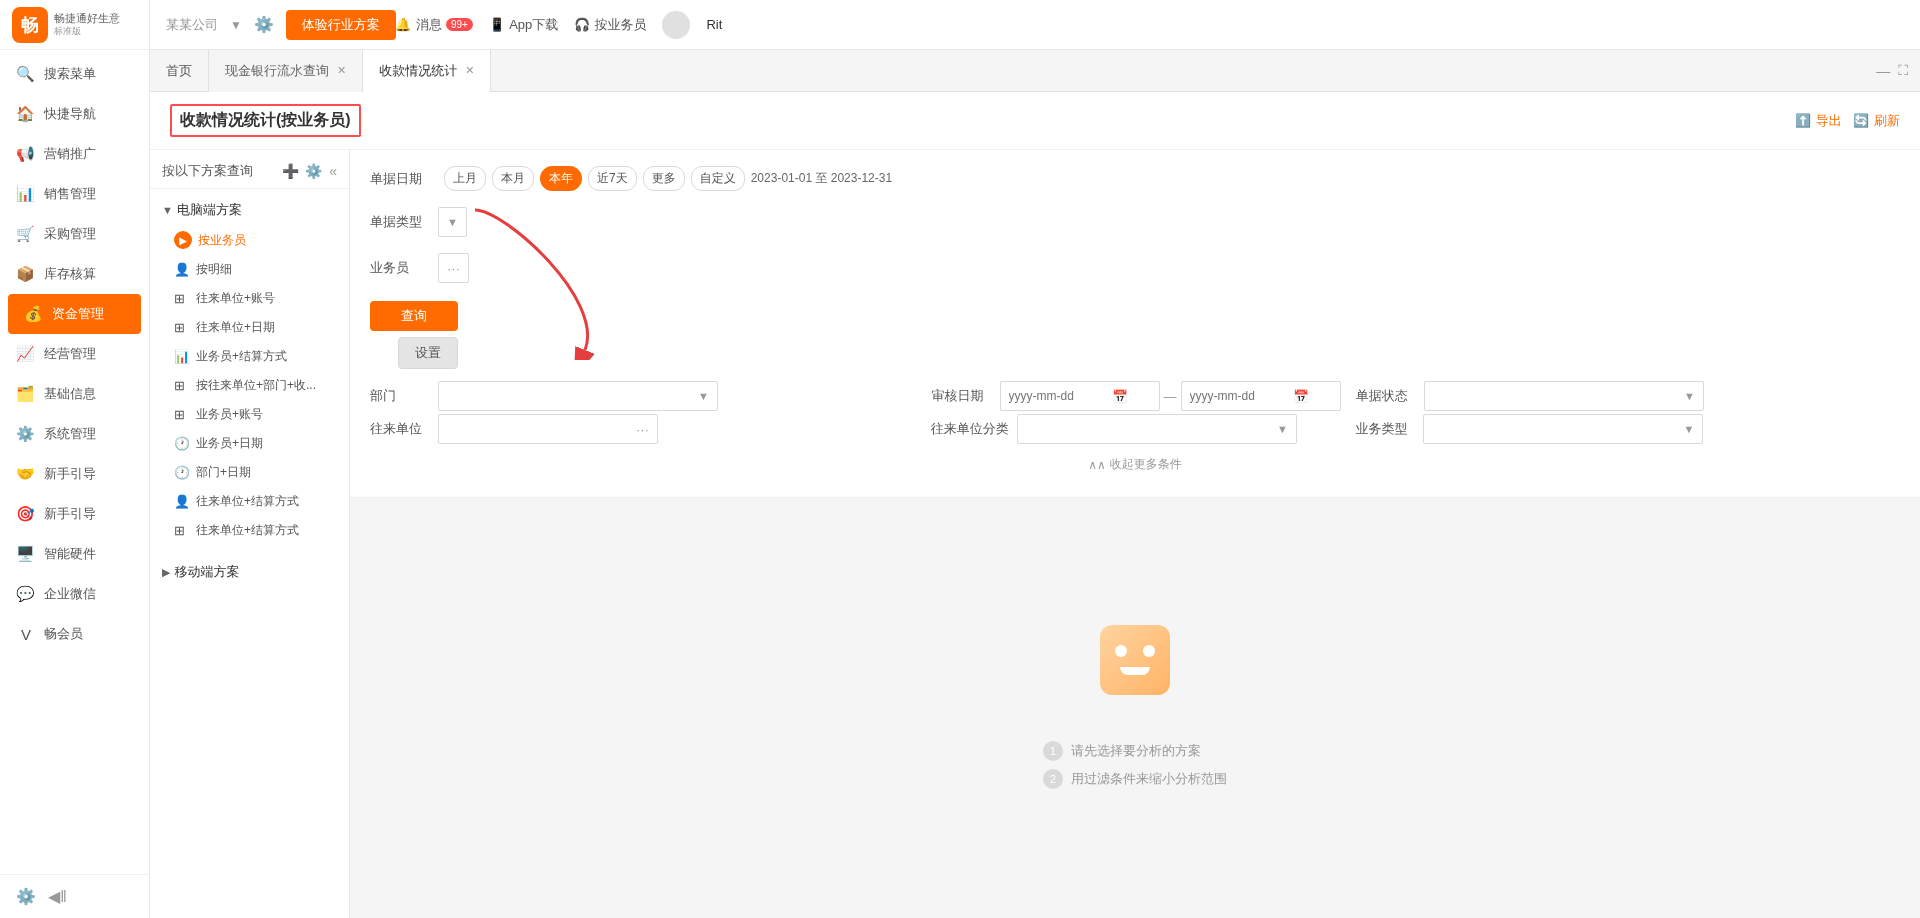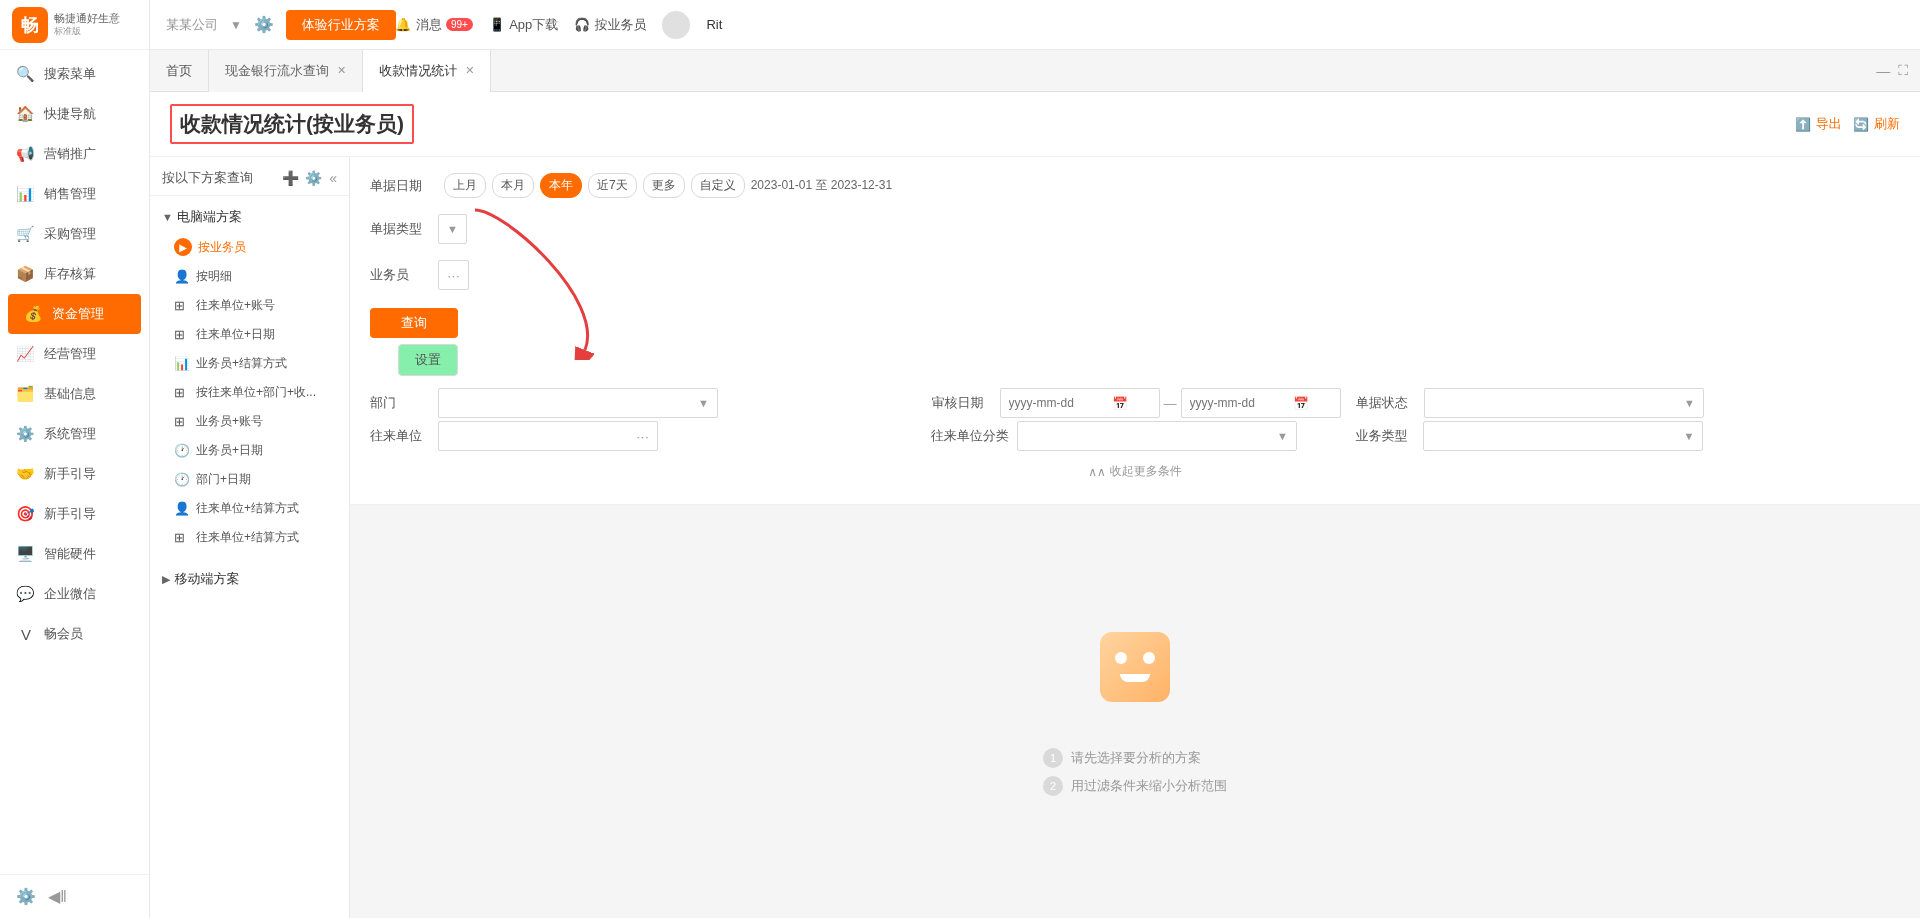--- a/index.html
+++ b/index.html
@@ -82,21 +82,21 @@
       flex: 1; background: #f0f2f5; overflow: hidden; position: relative;
     }
 
     
     .page-header {
       background: #fff; padding: 12px 20px;
       display: flex; align-items: center; justify-content: space-between;
       border-bottom: 1px solid #f0f0f0;
     }
     .page-title {
-      font-size: 21px; font-weight: 600; color: #333;
+      font-size: 16px; font-weight: 600; color: #333;
       border: 2px solid #ff4d4f; padding: 4px 8px; border-radius: 2px;
     }
     .page-actions { display: flex; gap: 12px; }
     .page-action-btn {
       color: #ff6b00; cursor: pointer; font-size: 13px; display: flex; align-items: center; gap: 4px;
     }
 
     
     .body-layout {
       display: flex; height: calc(918px - 50px - 42px - 52px);
@@ -167,21 +167,21 @@
       display: flex; align-items: center; justify-content: center;
       padding: 8px 0; color: #999; font-size: 12px; cursor: pointer; gap: 4px;
     }
 
     
     .query-btn {
       background: #ff6b00; color: #fff; border: none; border-radius: 4px;
       padding: 6px 20px; font-size: 13px; cursor: pointer;
     }
     .set-btn {
-      background: #86efac; color: #555; border: 1px solid #d9d9d9; border-radius: 4px;
+      background: #e5e5e5; color: #555; border: 1px solid #d9d9d9; border-radius: 4px;
       padding: 6px 16px; font-size: 13px; cursor: pointer; margin-left: 28px;
     }
     .action-btns { display: flex; flex-direction: column; gap: 6px; justify-content: flex-start; padding-top: 2px; }
 
     
     .main-content {
       flex: 1; display: flex; flex-direction: column; align-items: center;
       justify-content: center; background: #f5f5f5; gap: 16px;
     }
     .empty-steps { color: #999; font-size: 13px; }

